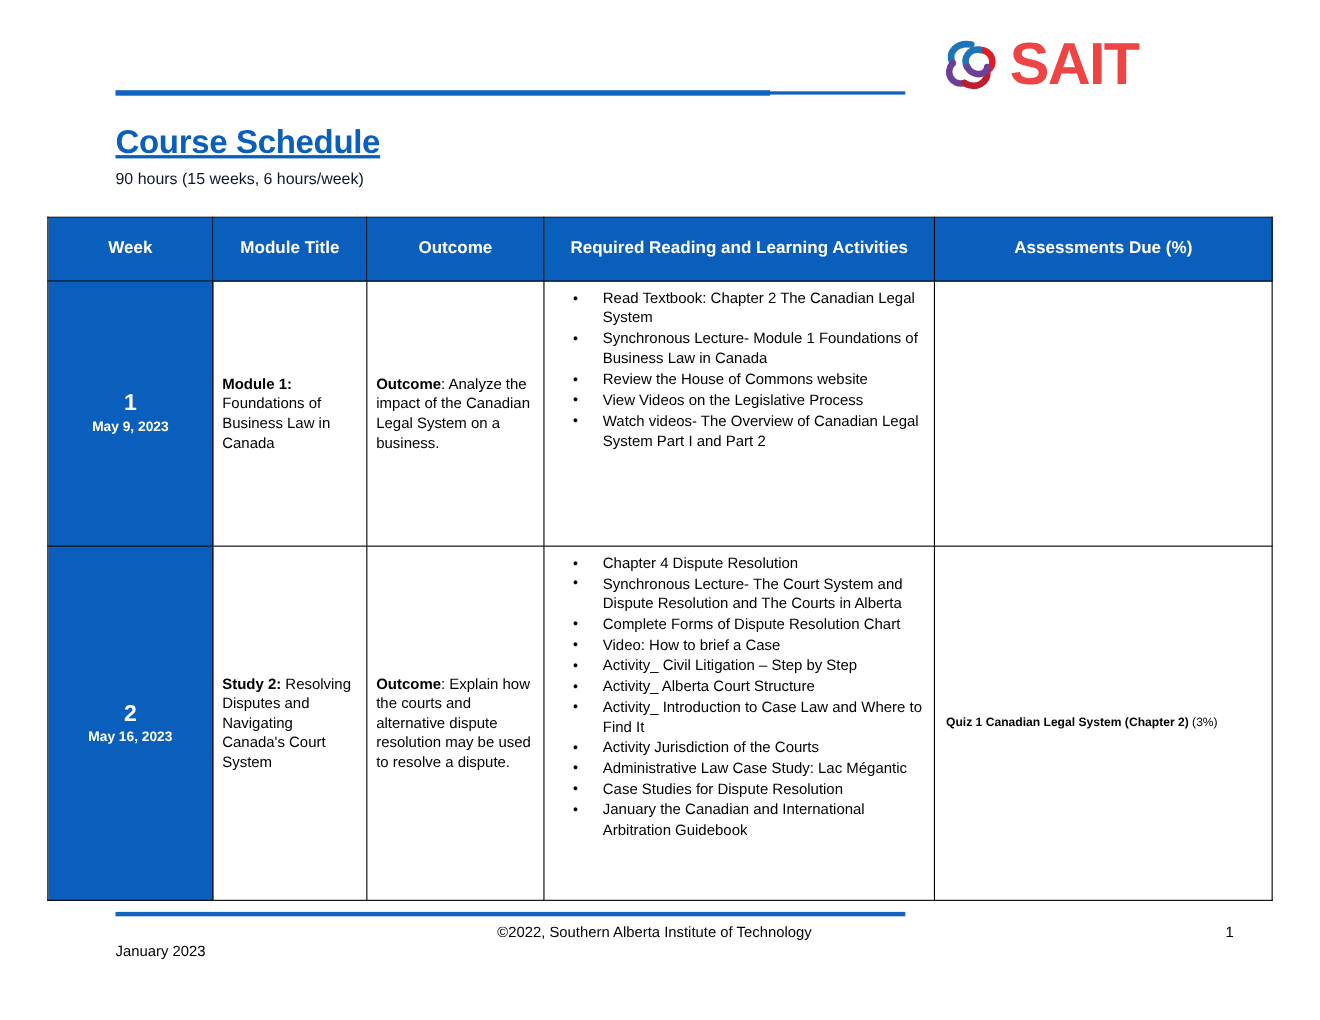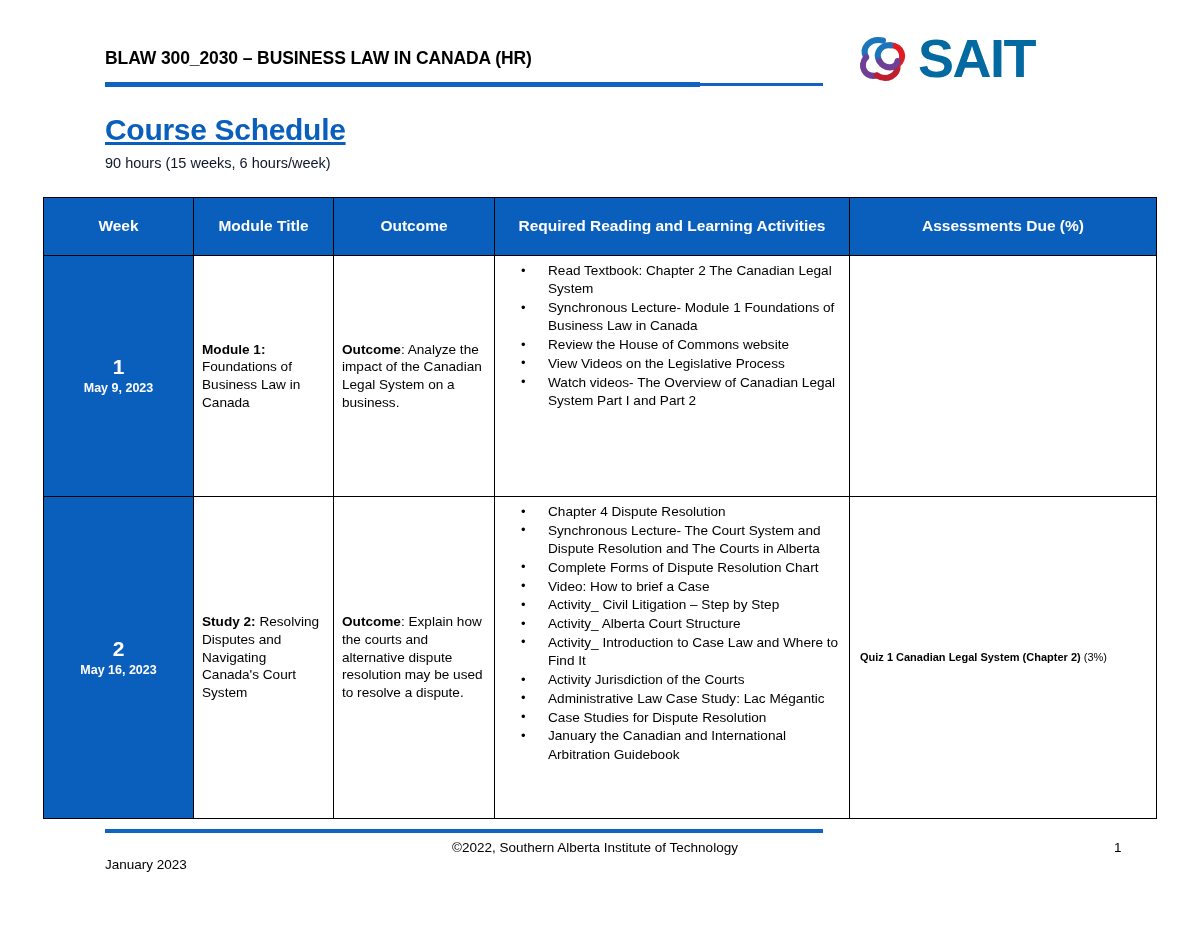--- a/index.html
+++ b/index.html
@@ -61,21 +61,21 @@
     position: absolute;
     left: 0; top: 4px;
     width: 62px; height: 52px;
   }
   .logo-text {
     position: absolute;
     left: 66px;
     top: -1px;
     font-size: 54px;
     font-weight: bold;
-    color: #0369a1;
+    color: #ef4444;
     letter-spacing: -1.5px;
     font-family: "Liberation Sans", sans-serif;
   }
 
   
   .page-title {
     position: absolute;
     left: 105px;
     top: 113px;
     font-size: 30px;
@@ -214,21 +214,20 @@
     position: absolute;
     left: 1114px;
     top: 840px;
     font-size: 13.5px;
   }
 </style>
 </head>
 <body>
 
 <div class="doc-header">
-  <div class="course-code">BLAW 300_2030 – BUSINESS LAW IN CANADA (HR)</div>
   <div class="rule-thick"></div>
   <div class="rule-thin"></div>
 
   <div class="logo-wrap">
     <svg class="logo-mark" viewBox="0 0 100 86" aria-hidden="true">
       <g fill="none" stroke-width="10" stroke-linecap="round">
         <path d="M50 14 C 28 10, 14 26, 22 42" stroke="#1B75BB"></path>
         <path d="M22 42 C 10 56, 20 76, 40 72" stroke="#6E3F96"></path>
         <path d="M40 72 C 56 82, 76 72, 74 54" stroke="#BE1E2D"></path>
         <path d="M74 54 C 88 44, 82 22, 62 22" stroke="#E01B22"></path>

